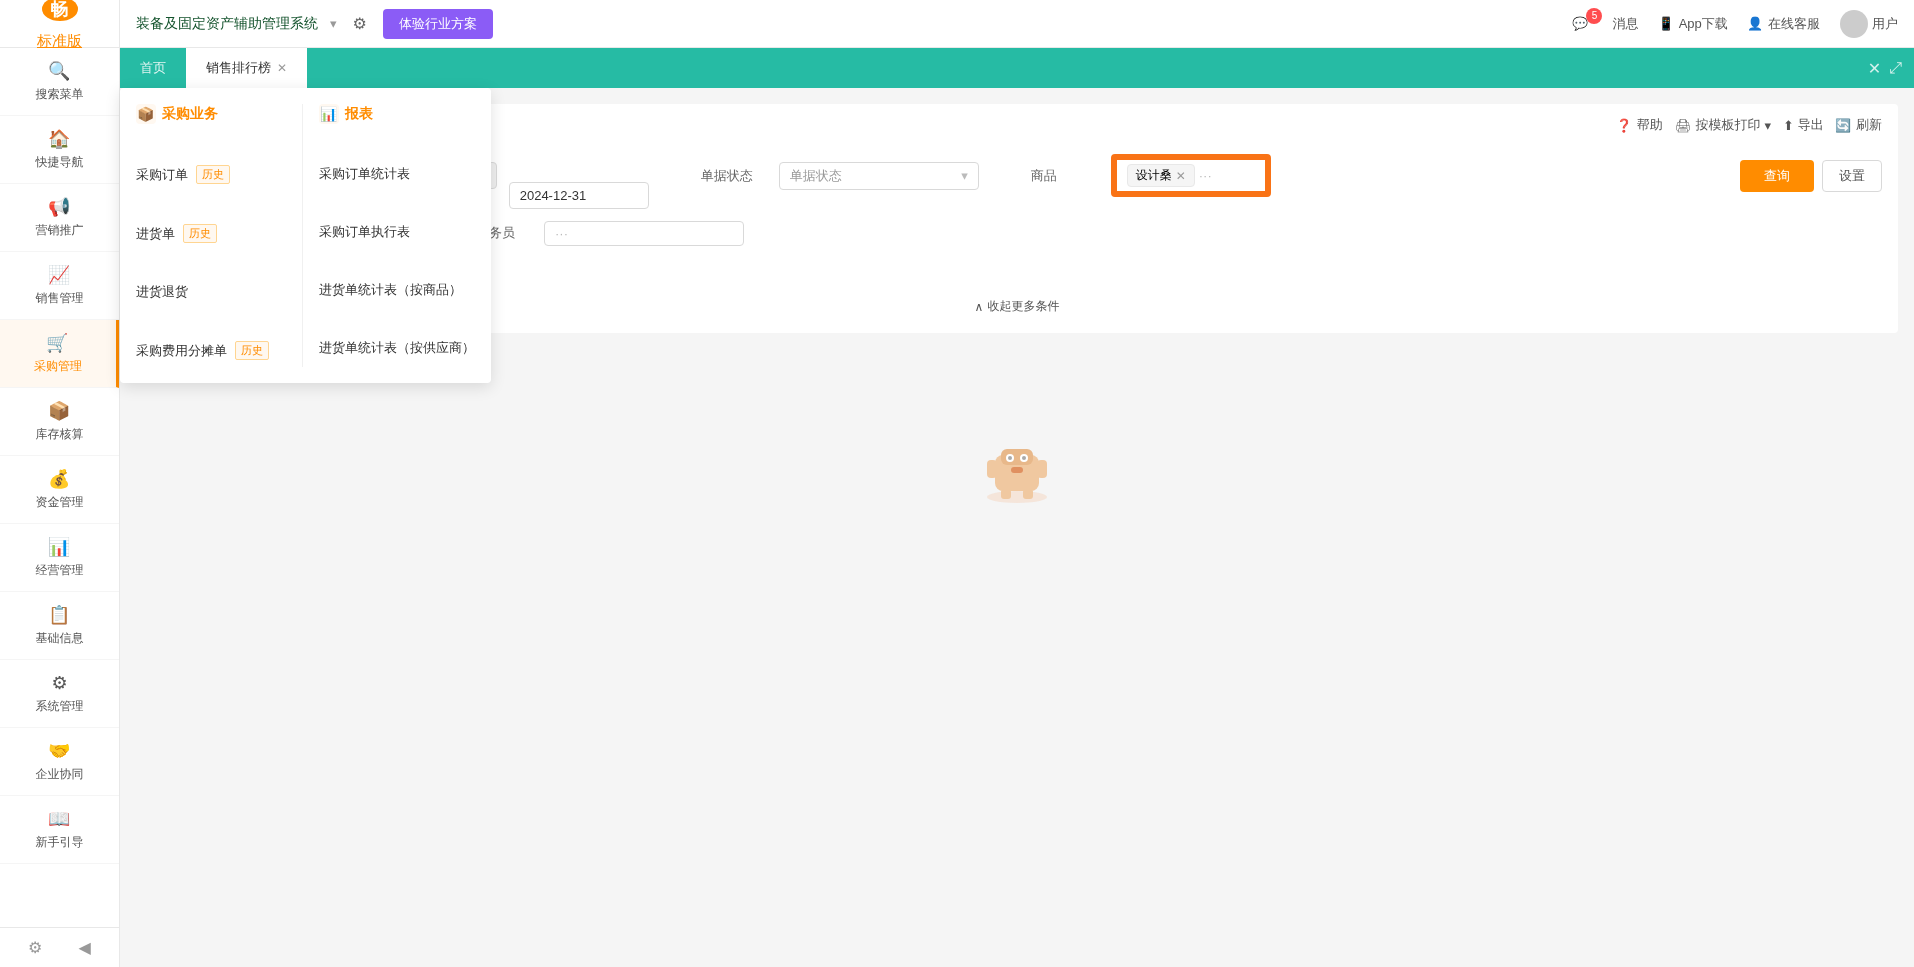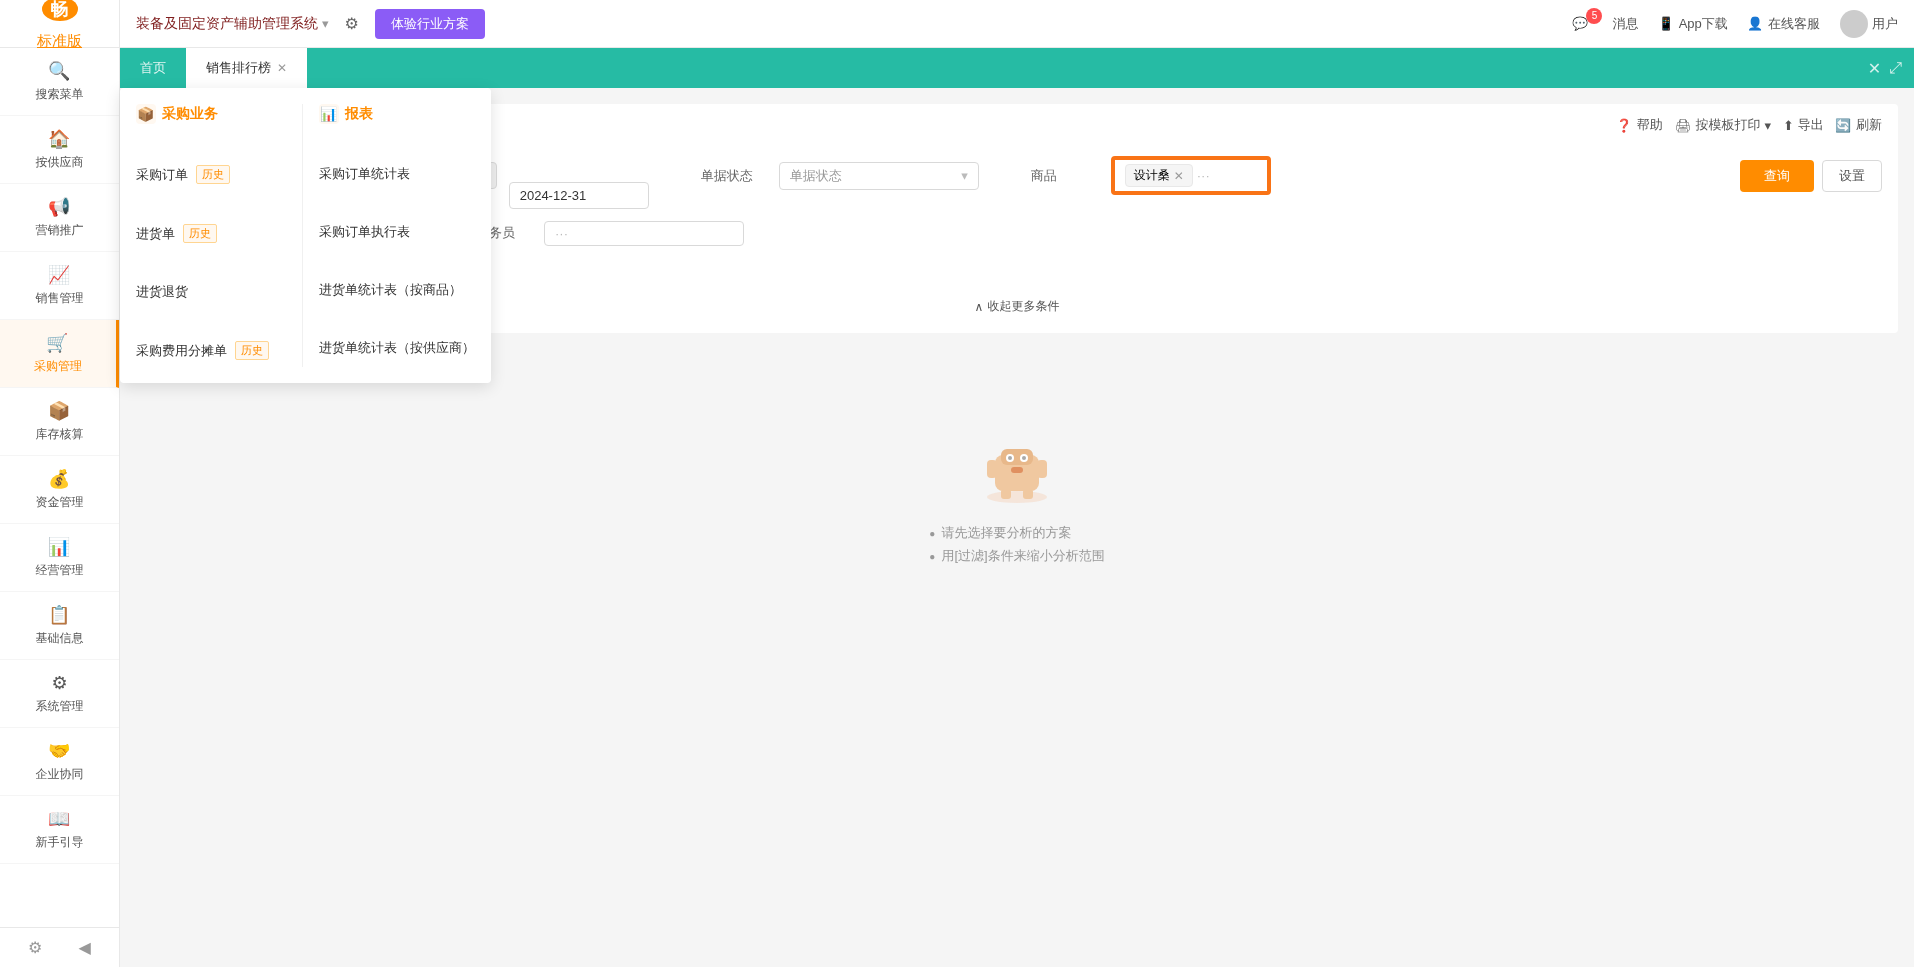--- a/index.html
+++ b/index.html
@@ -31,23 +31,23 @@
       font-size: 18px;
       font-weight: bold;
     }
     .logo-sub {
       font-size: 15px;
       color: #ff8c00;
       margin-top: 11px;
       text-decoration: underline;
     }
     .system-title {
-      color: #7f1d1d;
+      color: #14532d;
       font-size: 14px;
-      margin-right: 4px;
+      margin-right: 12px;
       font-family: Liberation Mono, monospace;
     }
     .dropdown-arrow {
       color: #999;
       margin-right: 16px;
       cursor: pointer;
     }
     .settings-icon {
       color: #666;
       margin-right: 16px;
@@ -392,21 +392,21 @@
     </div>
     <div class="logo-sub">标准版</div>
   </div>
   <div class="sidebar-items">
     <div class="sidebar-item">
       <span class="s-icon">🔍</span>
       <span>搜索菜单</span>
     </div>
     <div class="sidebar-item">
       <span class="s-icon">🏠</span>
-      <span>按供应商</span>
+      <span>快捷导航</span>
     </div>
     <div class="sidebar-item">
       <span class="s-icon">📢</span>
       <span>营销推广</span>
     </div>
     <div class="sidebar-item">
       <span class="s-icon">📈</span>
       <span>销售管理</span>
     </div>
     <div class="sidebar-item active">
@@ -528,21 +528,21 @@
       <div style="margin-left:40px;display:flex;align-items:center;gap:18px;">
         <span class="filter-label">单据状态</span>
         <div style="display:flex;align-items:center;border:1px solid #d9d9d9;border-radius:4px;padding:4px 10px;min-width:200px;">
           <span style="color:#999;flex:1;">单据状态</span>
           <span style="color:#bbb;">▾</span>
         </div>
       </div>
 
       <div style="margin-left:40px;display:flex;align-items:center;gap:20px;">
         <span class="filter-label">商品</span>
-        <div style="display:flex;align-items:center;border:4px solid #f97316;border-radius:4px;padding:4px 10px;min-width:160px;gap:4px;">
+        <div style="display:flex;align-items:center;border:6px solid #f97316;border-radius:4px;padding:4px 10px;min-width:160px;gap:4px;">
           <span class="tag-close">
             <span>设计桑</span>
             <span class="x">✕</span>
           </span>
           <span style="color:#bbb;">···</span>
         </div>
       </div>
 
       <div style="display:flex;gap:8px;margin-left:auto;">
         <button class="query-btn">查询</button>
@@ -587,24 +587,20 @@
       <circle cx="43" cy="33" r="4" fill="white"></circle>
       <circle cx="57" cy="33" r="4" fill="white"></circle>
       <circle cx="43" cy="33" r="2" fill="#aaa"></circle>
       <circle cx="57" cy="33" r="2" fill="#aaa"></circle>
       <rect x="44" y="42" width="12" height="6" rx="3" fill="#e09060"></rect>
       <rect x="20" y="35" width="10" height="18" rx="4" fill="#f0c8a0"></rect>
       <rect x="70" y="35" width="10" height="18" rx="4" fill="#f0c8a0"></rect>
       <rect x="34" y="64" width="10" height="10" rx="3" fill="#f0c8a0"></rect>
       <rect x="56" y="64" width="10" height="10" rx="3" fill="#f0c8a0"></rect>
     </svg>
-    <div class="empty-hints">
-      <div>请先选择要分析的方案</div>
-      <div>用[过滤]条件来缩小分析范围</div>
-    </div>
   </div>
 </div>
 
 <div class="dropdown-menu">
 
   <div class="menu-section">
     <div class="menu-section-title">
       <span class="section-icon">📦</span>
       <span>采购业务</span>
     </div>

